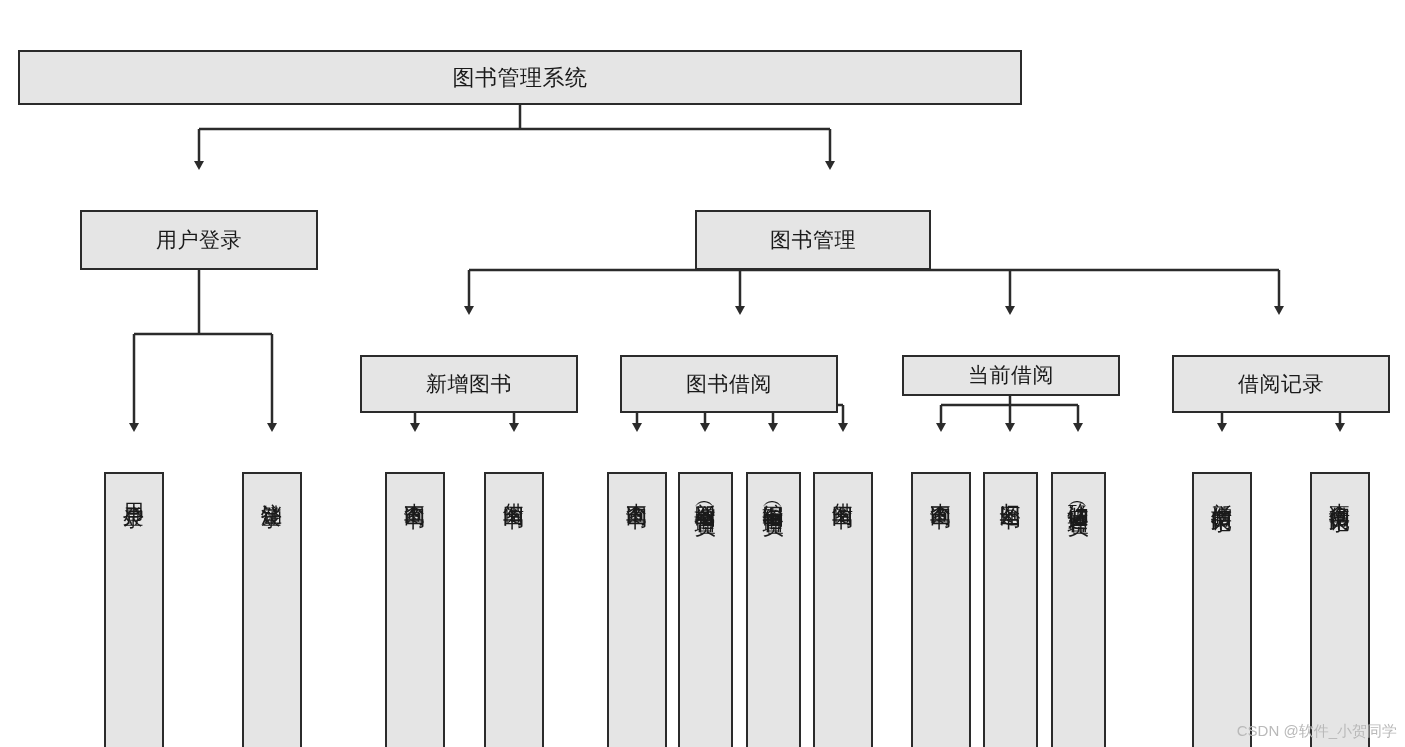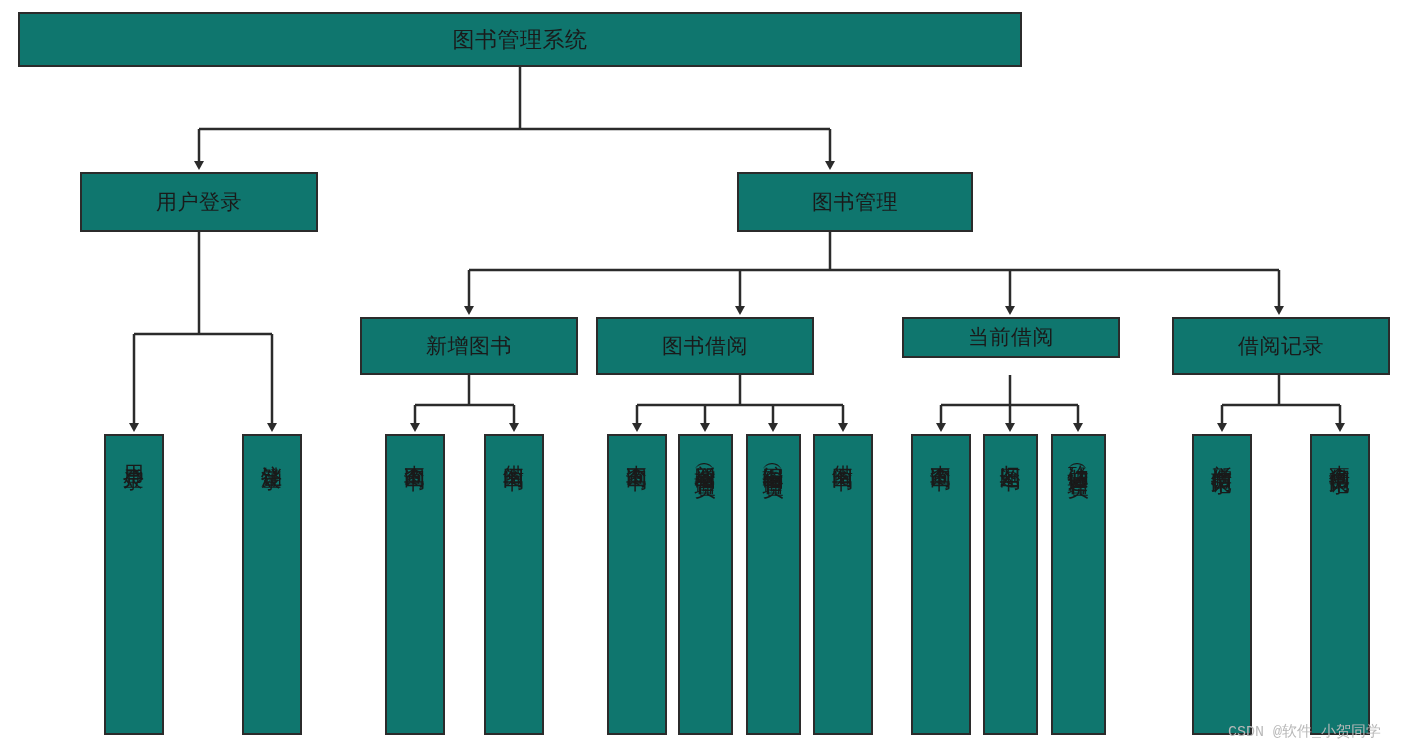--- a/index.html
+++ b/index.html
@@ -22,27 +22,28 @@
     position: absolute;
     left: 0;
     top: 0;
     width: 1405px;
     height: 747px;
     pointer-events: none;
   }
   .node {
     position: absolute;
     box-sizing: border-box;
-    background: #0f766e;
+    background: #e5e5e5;
     border: 2.5px solid #2b2b2b;
     display: flex;
     align-items: center;
     justify-content: center;
     color: #1a1a1a;
     z-index: 2;
+    margin-top: 38px;
   }
   .node-label {
     line-height: 1.18;
     letter-spacing: 0.5px;
     white-space: pre;
     text-align: center;
   }
   
   .node.horiz .node-label {
     font-size: 21px;
@@ -58,27 +59,26 @@
   }
   .node.leaf .node-label {
     writing-mode: vertical-rl;
     text-orientation: upright;
     font-size: 21px;
     letter-spacing: 2px;
     line-height: 1;
   }
   .watermark {
     position: absolute;
-    right: 24px;
+    right: 8px;
     bottom: 6px;
     font-size: 15px;
     color: #b9b9b9;
     z-index: 5;
     white-space: nowrap;
-    font-family: Liberation Mono, monospace;
   }
 </style>
 </head>
 <body>
 
 <div id="diagram-root">
 
   <svg id="wires" viewBox="0 0 1405 747" width="1405" height="747" xmlns="http://www.w3.org/2000/svg">
     <defs>
       <marker id="arrow" markerWidth="9" markerHeight="10" refX="1" refY="5" orient="auto" markerUnits="userSpaceOnUse">
@@ -130,28 +130,28 @@
     </g>
   </svg>
 
   <div class="node root horiz" style="left:18px; top:12px; width:1004px; height:55px;">
     <span class="node-label">图书管理系统</span>
   </div>
 
   <div class="node horiz" style="left:80px; top:172px; width:238px; height:60px;">
     <span class="node-label">用户登录</span>
   </div>
-  <div class="node horiz" style="left:737px; top:172px; width:236px; height:60px;">
+  <div class="node horiz" style="left:695px; top:172px; width:236px; height:60px;">
     <span class="node-label">图书管理</span>
   </div>
 
   <div class="node horiz" style="left:360px; top:317px; width:218px; height:58px;">
     <span class="node-label">新增图书</span>
   </div>
-  <div class="node horiz" style="left:596px; top:317px; width:218px; height:58px;">
+  <div class="node horiz" style="left:620px; top:317px; width:218px; height:58px;">
     <span class="node-label">图书借阅</span>
   </div>
   <div class="node horiz" style="left:902px; top:317px; width:218px; height:41px;">
     <span class="node-label">当前借阅</span>
   </div>
   <div class="node horiz" style="left:1172px; top:317px; width:218px; height:58px;">
     <span class="node-label">借阅记录</span>
   </div>
 
   <div class="node leaf" style="left:104px; top:434px; width:60px; height:301px;">

